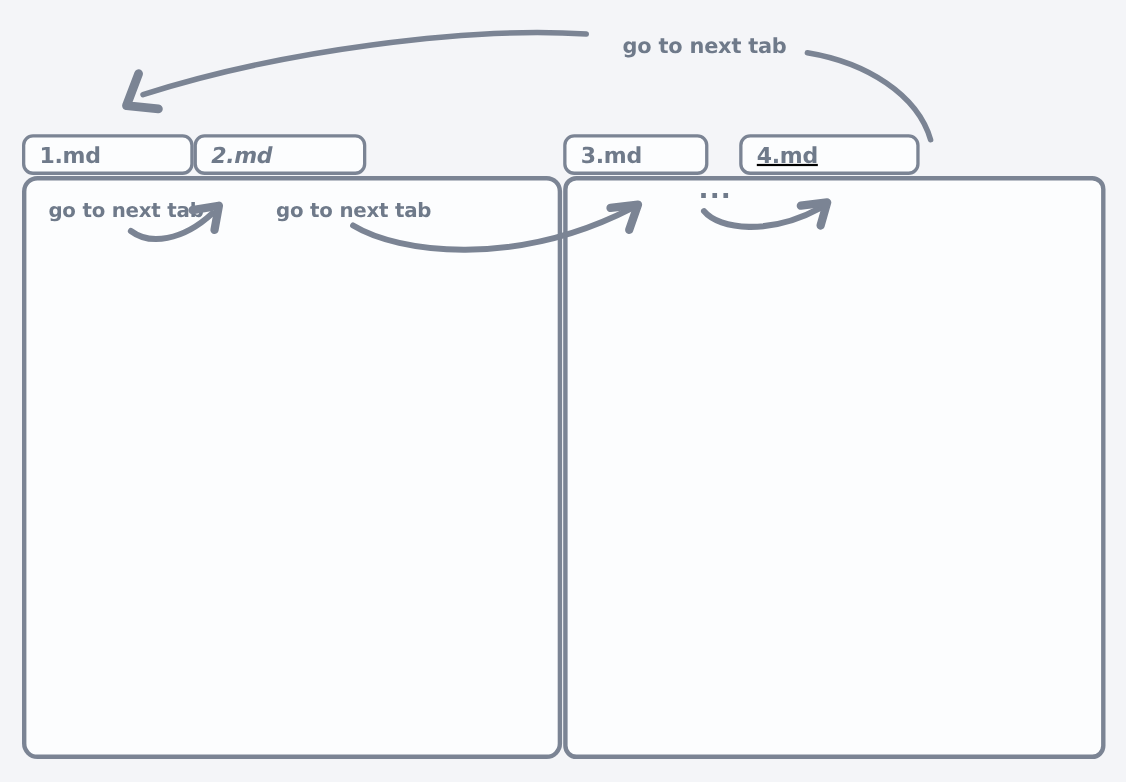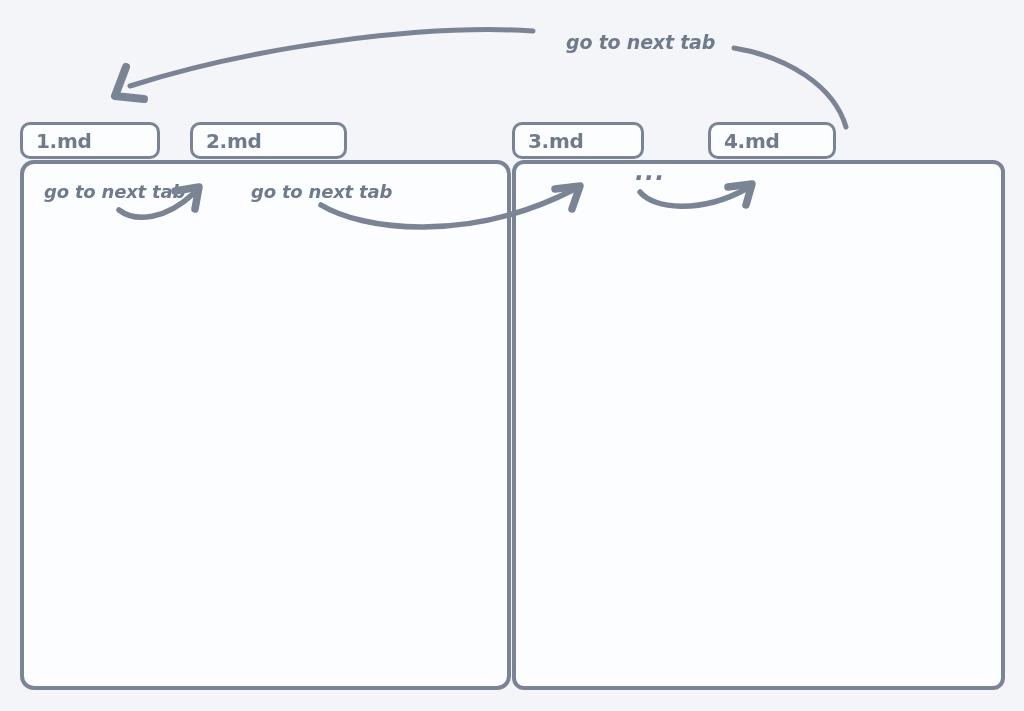--- a/index.html
+++ b/index.html
@@ -29,33 +29,33 @@
   .tab{
     position:absolute;top:122px;height:37px;
     background:var(--surface);
     border:3.5px solid var(--stroke);
     border-radius:10px;
     box-sizing:border-box;
     display:flex;align-items:center;
     padding-left:13px;
     z-index:20;
   }
-  .tab1{left:20px;width:140px;}
-  .tab2{left:190px;width:157px;}
+  .tab1{left:20px;width:156px;}
+  .tab2{left:176px;width:157px;font-style:italic;}
   .tab3{left:512px;width:132px;}
-  .tab4{left:708px;width:128px;}
+  .tab4{left:672px;width:164px;text-decoration:underline;}
   .tab-label{
     font-size:20px;font-weight:bold;color:var(--text);
     letter-spacing:-0.3px;line-height:1;
   }
   .hand-label{
     position:absolute;
     font-size:18px;font-weight:bold;color:var(--text);
     letter-spacing:-0.2px;line-height:1.2;
-    z-index:25;white-space:nowrap;font-style:italic;
+    z-index:25;white-space:nowrap;
   }
   .label-wrap{left:566px;top:31px;font-size:19px;}
   .label-1to2{left:44px;top:181px;}
   .label-2to3{left:251px;top:181px;}
   .label-dots{left:635px;top:158px;font-size:24px;letter-spacing:1px;}
   .arrows-layer{
     position:absolute;left:0;top:0;width:1024px;height:711px;
     z-index:30;pointer-events:none;
   }
   .arrow-line{fill:none;stroke:var(--stroke);stroke-linecap:round;}

